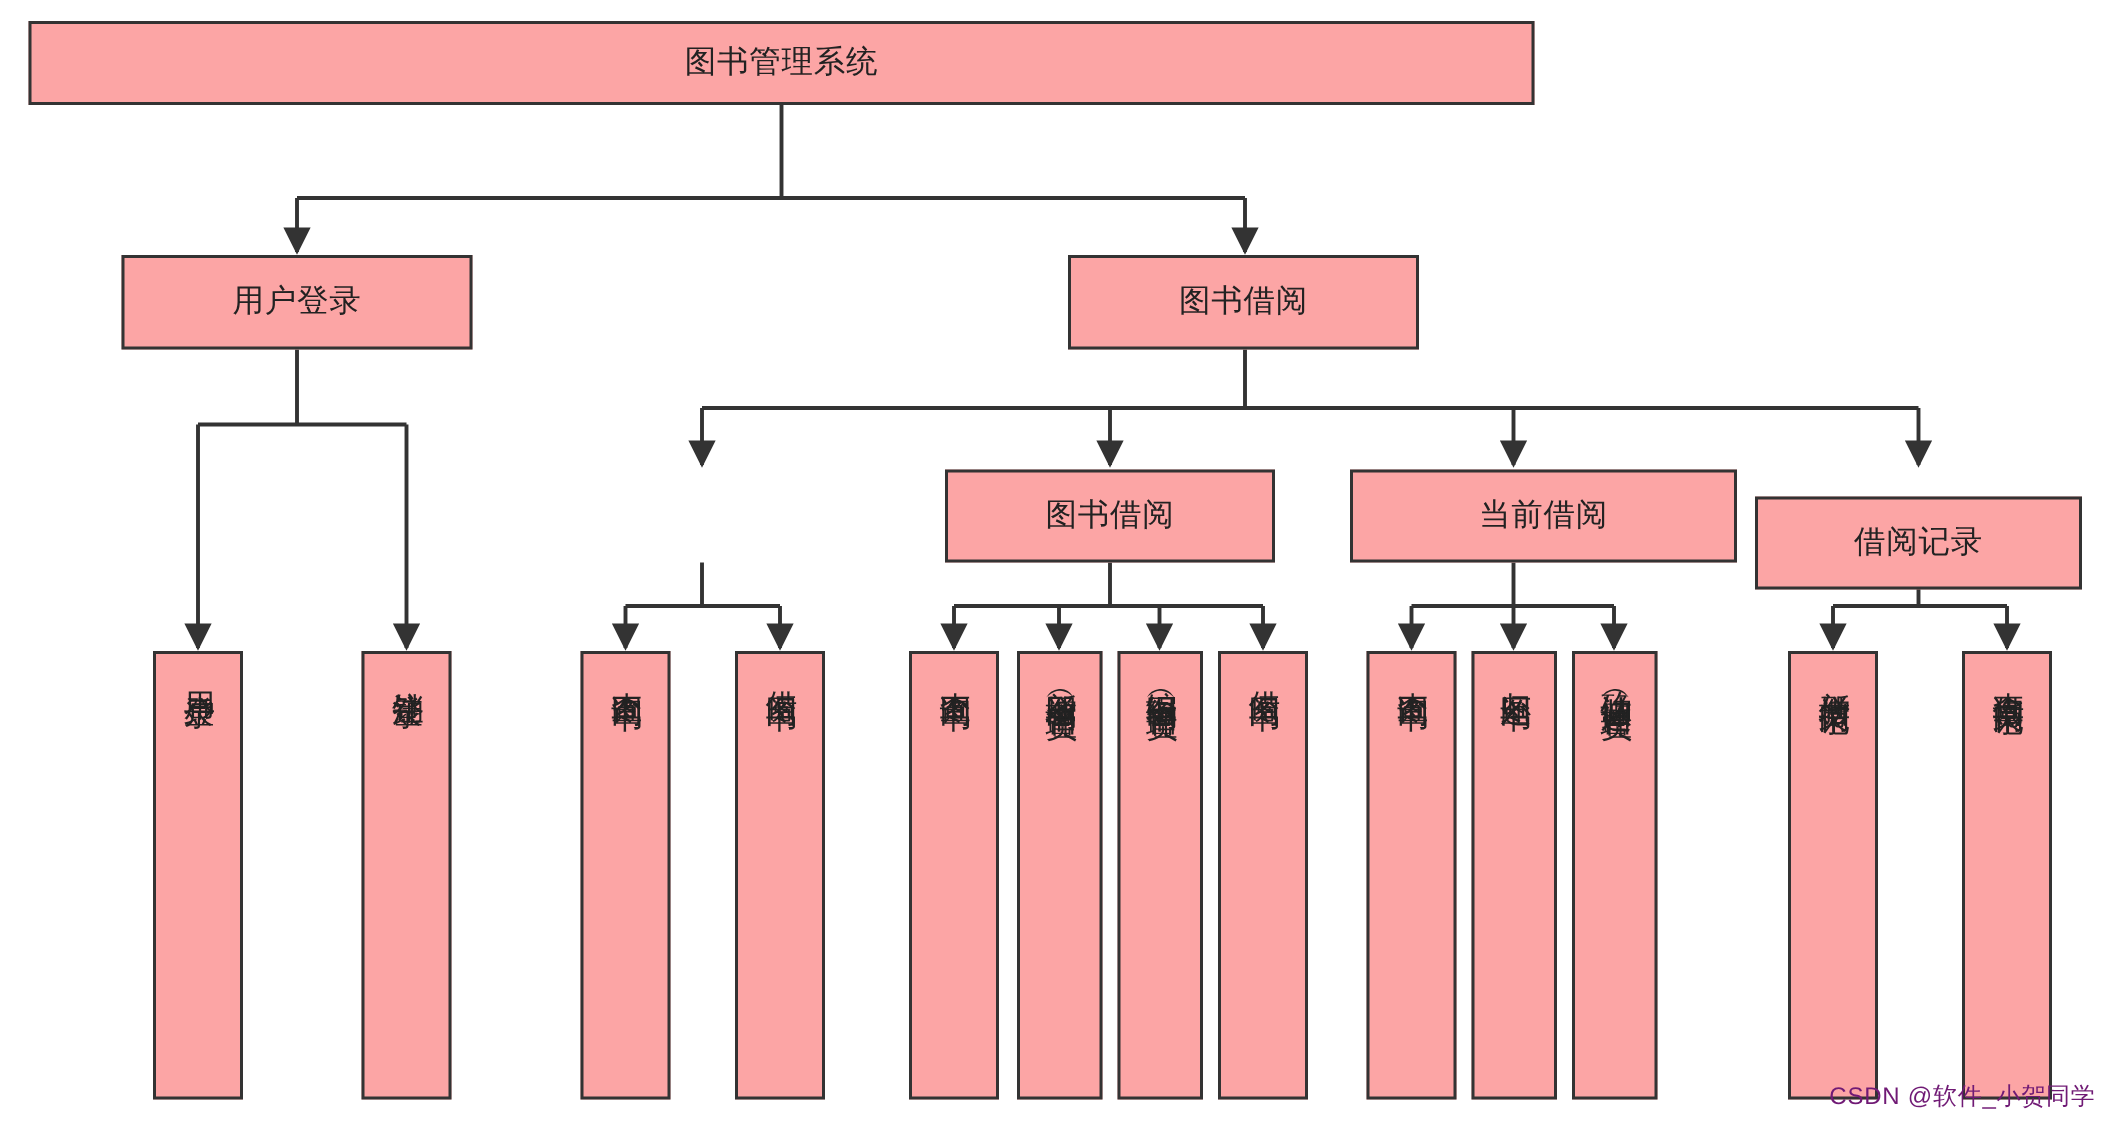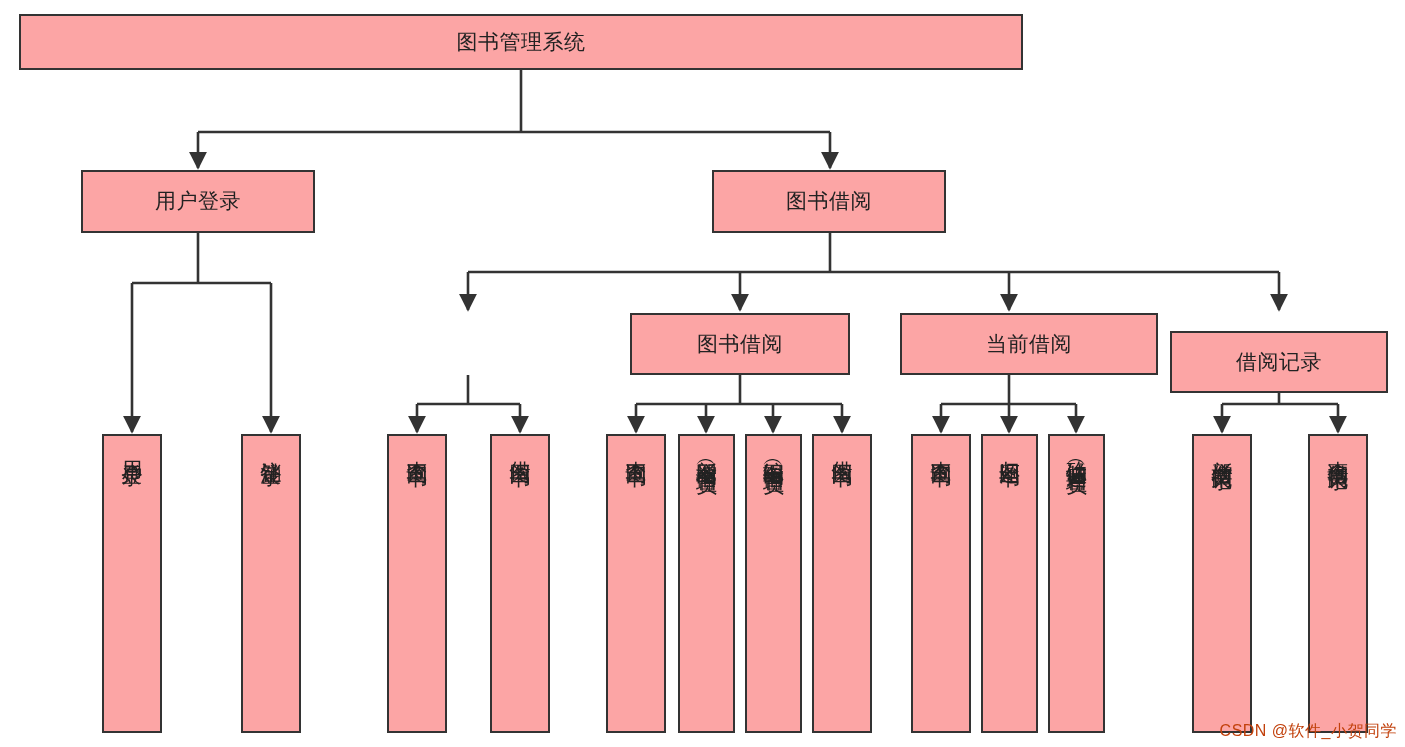--- a/index.html
+++ b/index.html
@@ -61,21 +61,21 @@
     font-size: 21px;
     line-height: 1.05;
     letter-spacing: 2px;
     white-space: nowrap;
   }
   .watermark {
     position: absolute;
     right: 8px;
     bottom: 5px;
     font-size: 16px;
-    color: #c2410c;
+    color: #701a75;
     letter-spacing: 0.5px;
     z-index: 5;
     white-space: nowrap;
     text-align: center;
   }
 </style>
 </head>
 <body>
 
 <div id="diagram-root">

